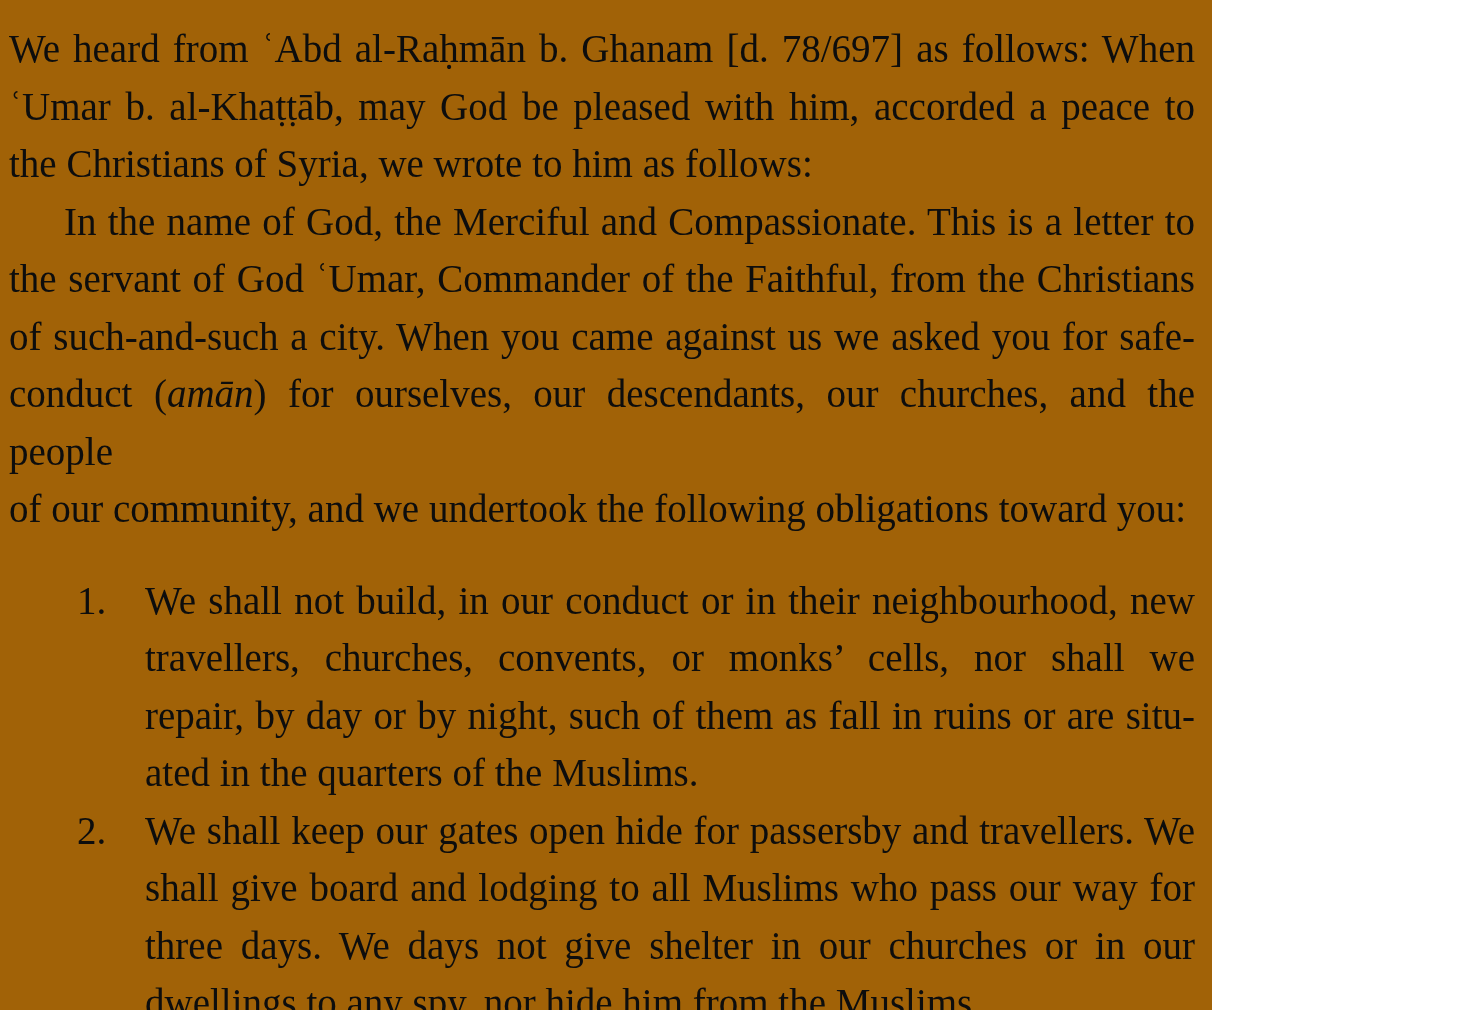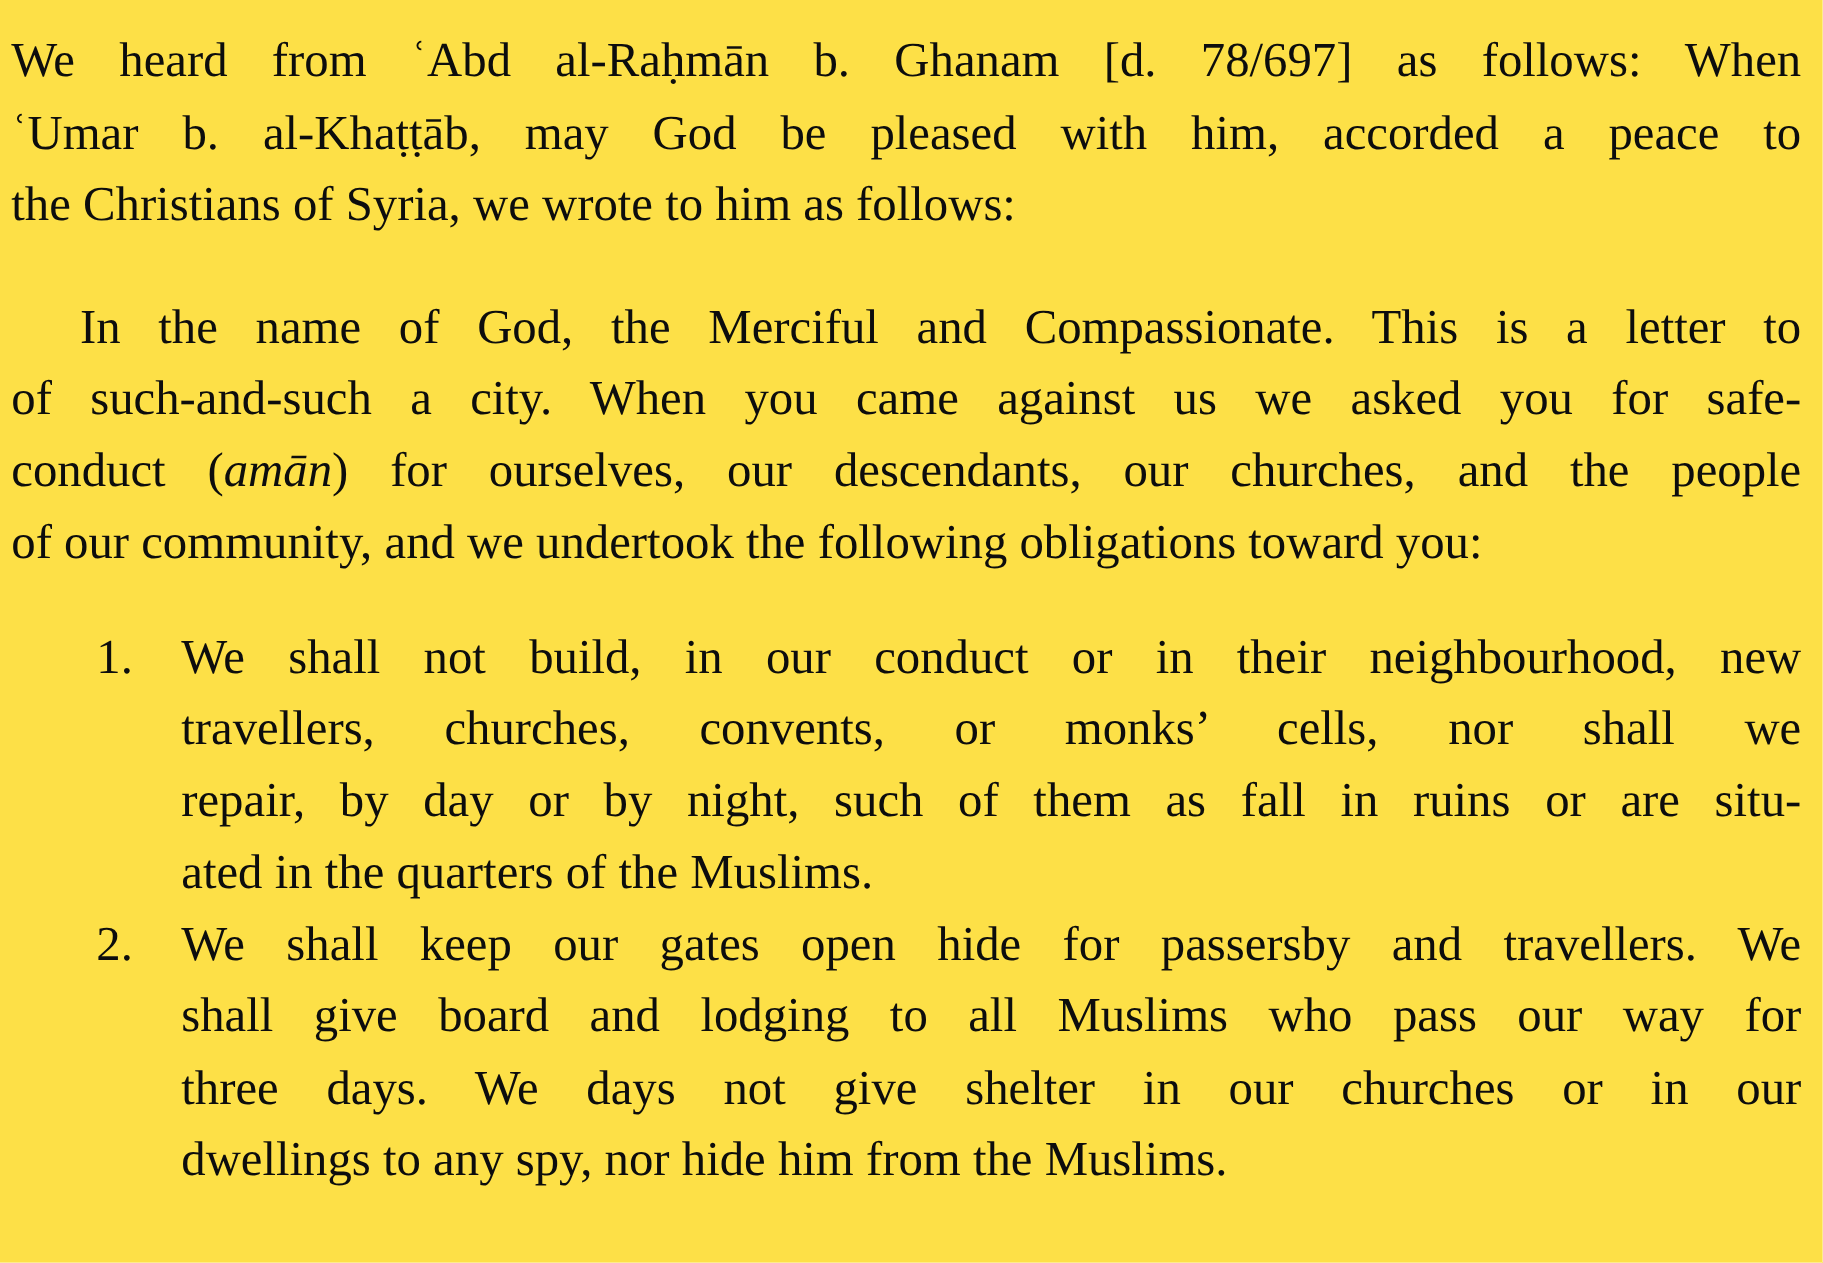--- a/index.html
+++ b/index.html
@@ -7,41 +7,40 @@
     padding: 0;
     background: #ffffff;
   }
   body {
     width: 1458px;
     height: 1010px;
     overflow: hidden;
   }
   .page {
     box-sizing: border-box;
-    width: 1458px;
+    width: 1212px;
     height: 1010px;
     padding: 20px 17px 0 9px;
-    background: #fde047;
+    background: #a16207;
     color: #0d0d0d;
     font-family: "Liberation Serif", "DejaVu Serif", serif;
     font-size: 39px;
     line-height: 57.5px;
   }
   .tline {
     text-align: justify;
     text-align-last: justify;
     white-space: normal;
   }
   .tline-last {
     text-align: right;
     text-align-last: left;
   }
   .indent-first {
     padding-left: 55px;
-    margin-top: 40px;
   }
   .numbered-list {
     margin-top: 34px;
   }
   .list-item {
     display: flex;
     align-items: flex-start;
   }
   .list-marker {
     flex: none;
@@ -65,20 +64,21 @@
 <div class="page">
 
   <div>
     <div class="tline">We heard from ʿAbd al-Raḥmān b. Ghanam [d. 78/697] as follows: When</div>
     <div class="tline">ʿUmar b. al-Khaṭṭāb, may God be pleased with him, accorded a peace to</div>
     <div class="tline tline-last">the Christians of Syria, we wrote to him as follows:</div>
   </div>
 
   <div>
     <div class="tline indent-first">In the name of God, the Merciful and Compassionate. This is a letter to</div>
+    <div class="tline">the servant of God ʿUmar, Commander of the Faithful, from the Christians</div>
     <div class="tline">of such-and-such a city. When you came against us we asked you for safe-</div>
     <div class="tline"><span>conduct (</span><em class="term">amān</em><span>) for ourselves, our descendants, our churches, and the people</span></div>
     <div class="tline tline-last">of our community, and we undertook the following obligations toward you:</div>
   </div>
 
   <div class="numbered-list">
 
     <div class="list-item">
       <div class="list-marker">1.</div>
       <div class="item-lines">

